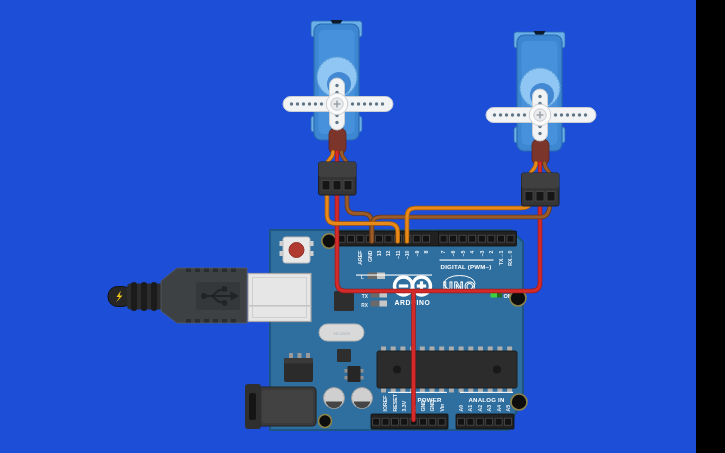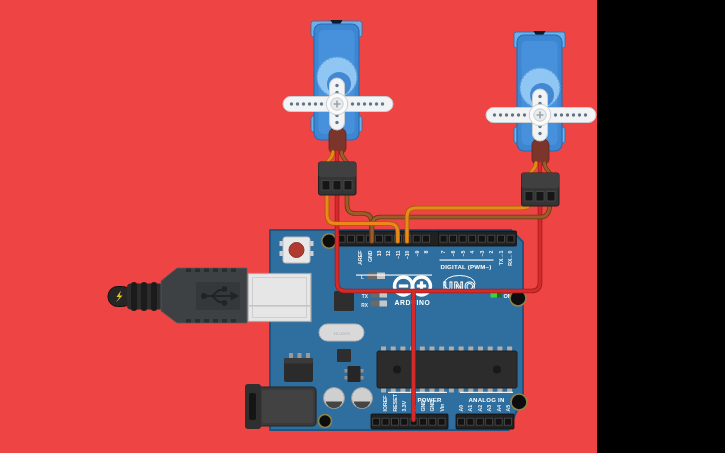--- a/index.html
+++ b/index.html
@@ -1,16 +1,16 @@
 <!DOCTYPE html>
 <html><head>
 <meta charset="utf-8">
 <style>
   html,body{margin:0;padding:0;background:#000;}
-  .stage{width:597px;height:453px;background:#ef4444;position:relative;overflow:hidden;}
+  .stage{width:696px;height:453px;background:#1d4ed8;position:relative;overflow:hidden;}
   svg text{font-family:"Liberation Sans","DejaVu Sans",sans-serif;}
   .pinlabel{font-size:5.2px;font-weight:bold;fill:#eef3f6;}
   .silktitle{font-size:6.1px;font-weight:bold;fill:#ffffff;letter-spacing:0.2px;}
   .ledlabel{font-size:4.8px;font-weight:bold;fill:#e9eef2;}
   .pinhole{fill:#121212;stroke:#4e4e4e;stroke-width:0.8;}
   .chipleg{fill:#adadad;stroke:none;}
   .wire-casing{fill:none;stroke-linecap:round;stroke-linejoin:round;stroke-width:4.6;}
   .wire-core{fill:none;stroke-linecap:round;stroke-linejoin:round;stroke-width:3;}
   .lead-casing{fill:none;stroke-linecap:round;stroke-width:4.2;}
   .lead-core{fill:none;stroke-linecap:round;stroke-width:2.8;}

